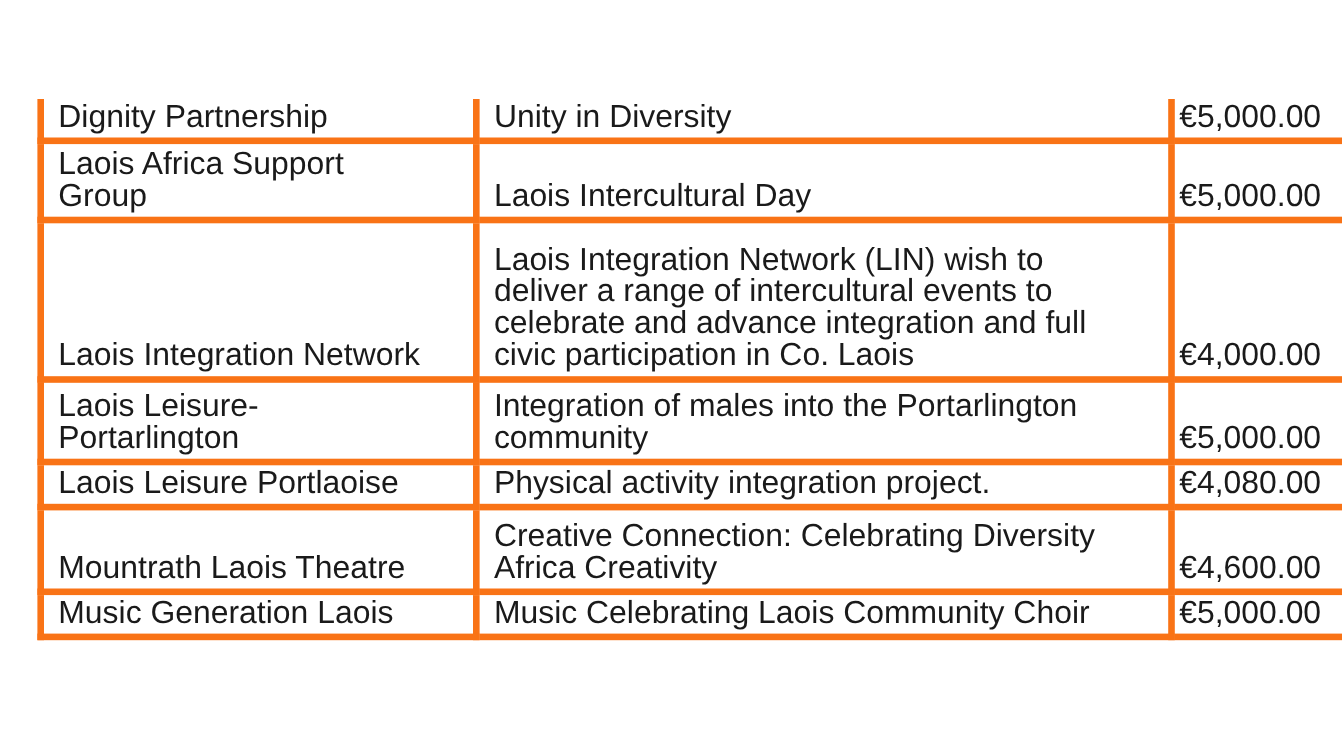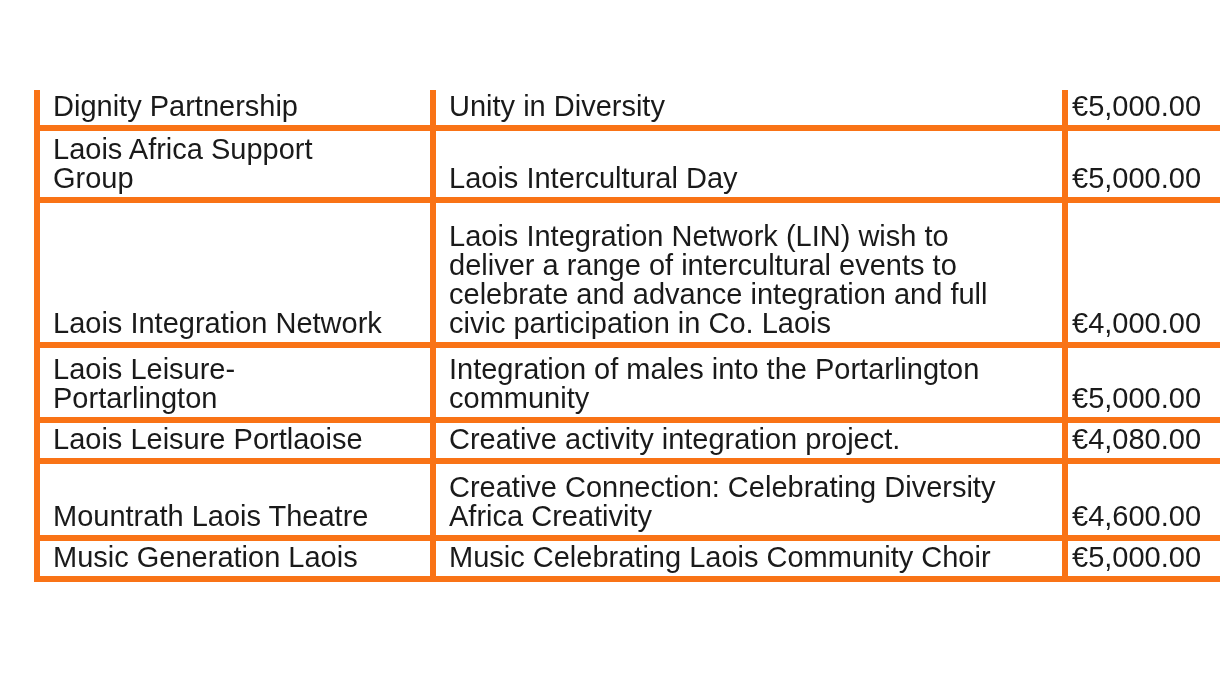--- a/index.html
+++ b/index.html
@@ -88,21 +88,21 @@
       </tr>
       <tr class="r4">
         <td>Laois Leisure-
 Portarlington</td>
         <td>Integration of males into the Portarlington
 community</td>
         <td class="amount">€5,000.00</td>
       </tr>
       <tr class="r5">
         <td>Laois Leisure Portlaoise</td>
-        <td>Creative activity integration project.</td>
+        <td>Physical activity integration project.</td>
         <td class="amount">€4,080.00</td>
       </tr>
       <tr class="r6">
         <td>Mountrath Laois Theatre</td>
         <td>Creative Connection: Celebrating Diversity
 Africa Creativity</td>
         <td class="amount">€4,600.00</td>
       </tr>
       <tr class="r7">
         <td>Music Generation Laois</td>

